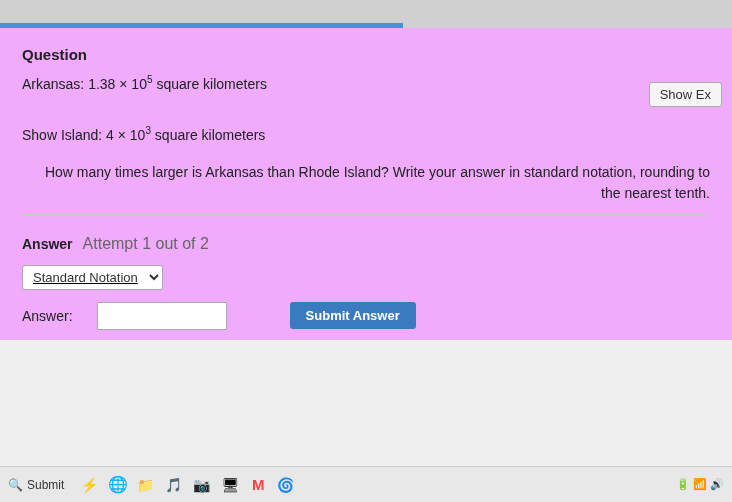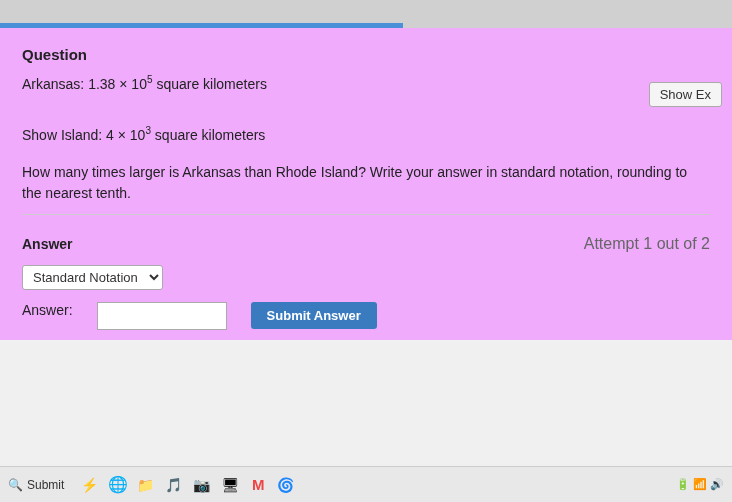--- a/index.html
+++ b/index.html
@@ -77,73 +77,74 @@
     sup {
       font-size: 10px;
       vertical-align: super;
     }
 
     .question-part2 {
       font-size: 14px;
       color: #222;
       line-height: 1.5;
       margin-bottom: 6px;
+      text-align: right;
     }
 
     
     .divider {
       border: none;
       border-top: 1px solid #ccc;
       margin: 10px 0;
     }
 
     .answer-section {
       padding: 10px 0 0 0;
     }
 
     .answer-label-row {
       display: flex;
       align-items: center;
       gap: 10px;
       margin-bottom: 12px;
-      justify-content: space-between;
     }
 
     .answer-label {
       font-size: 14px;
       font-weight: bold;
       color: #222;
     }
 
     .attempt-text {
       font-size: 16px;
       color: #666;
     }
 
     .notation-select-row {
       display: flex;
       align-items: center;
       gap: 8px;
       margin-bottom: 12px;
+      text-decoration: underline;
     }
 
     .notation-select {
       font-size: 13px;
       color: #333;
       border: 1px solid #aaa;
       background: #fff;
       padding: 3px 8px 3px 6px;
       border-radius: 3px;
       cursor: pointer;
       appearance: auto;
     }
 
     .answer-input-row {
       display: flex;
-      align-items: flex-start;
+      align-items: center;
       gap: 24px;
     }
 
     .answer-label-inline {
       font-size: 14px;
       color: #222;
       font-weight: normal;
     }
 
     .answer-input {
@@ -157,20 +158,21 @@
 
     .submit-btn {
       background: #3a7abf;
       color: #fff;
       border: none;
       padding: 6px 16px;
       font-size: 13px;
       font-weight: bold;
       border-radius: 3px;
       cursor: pointer;
+      margin-left: 39px;
     }
 
     
     .taskbar {
       position: absolute;
       bottom: 0;
       left: 0;
       width: 732px;
       height: 36px;
       background: #e8e8e8;

